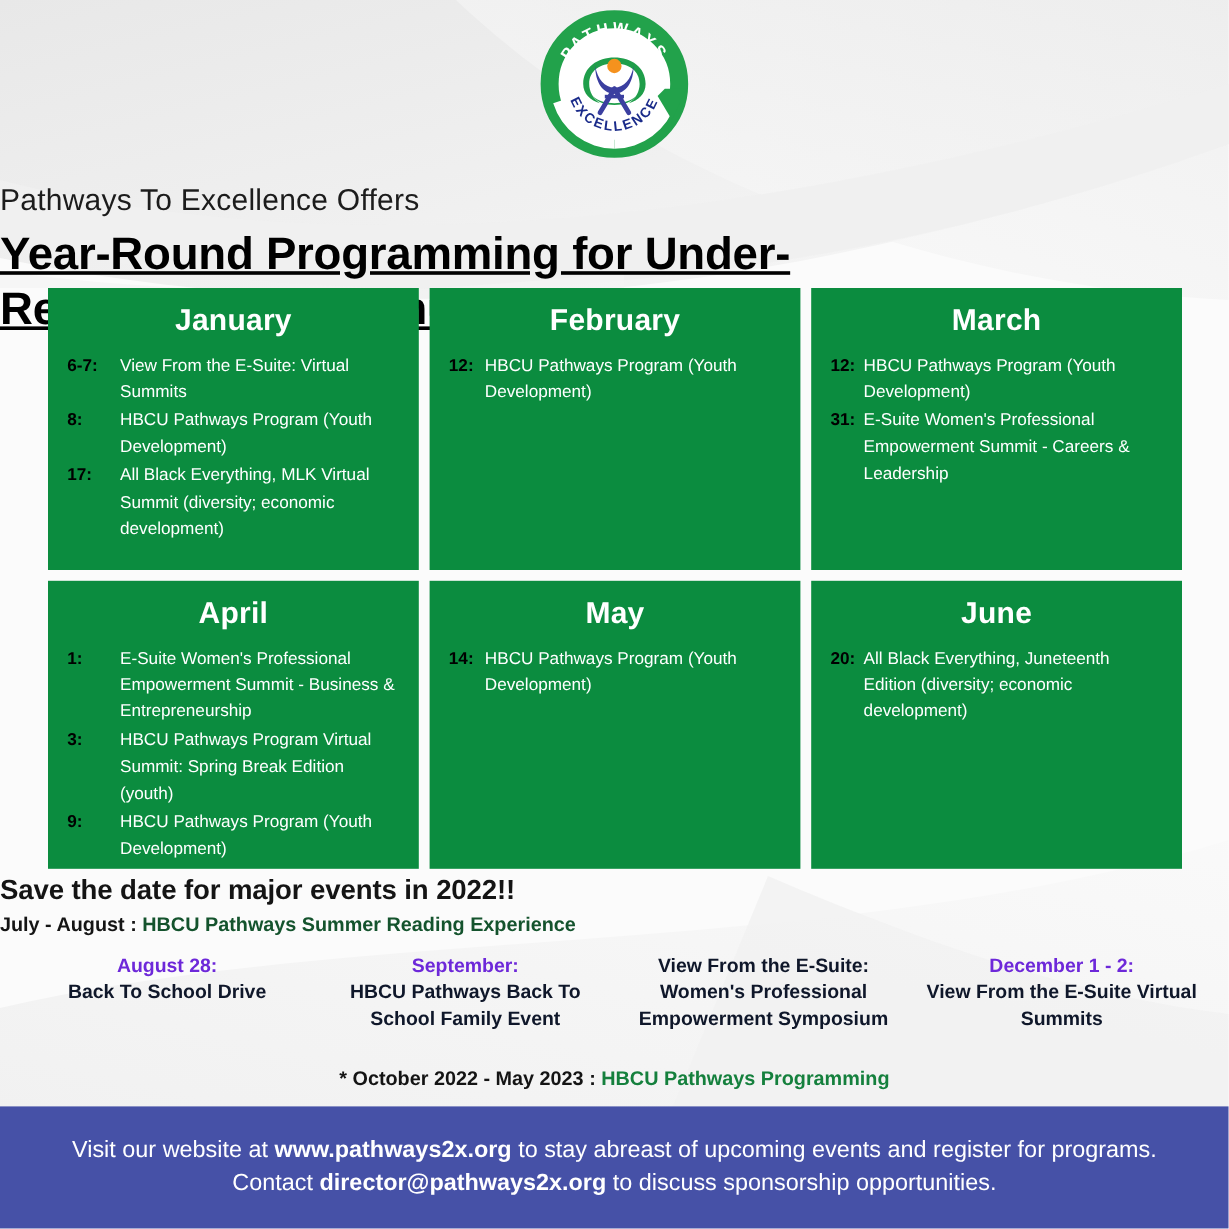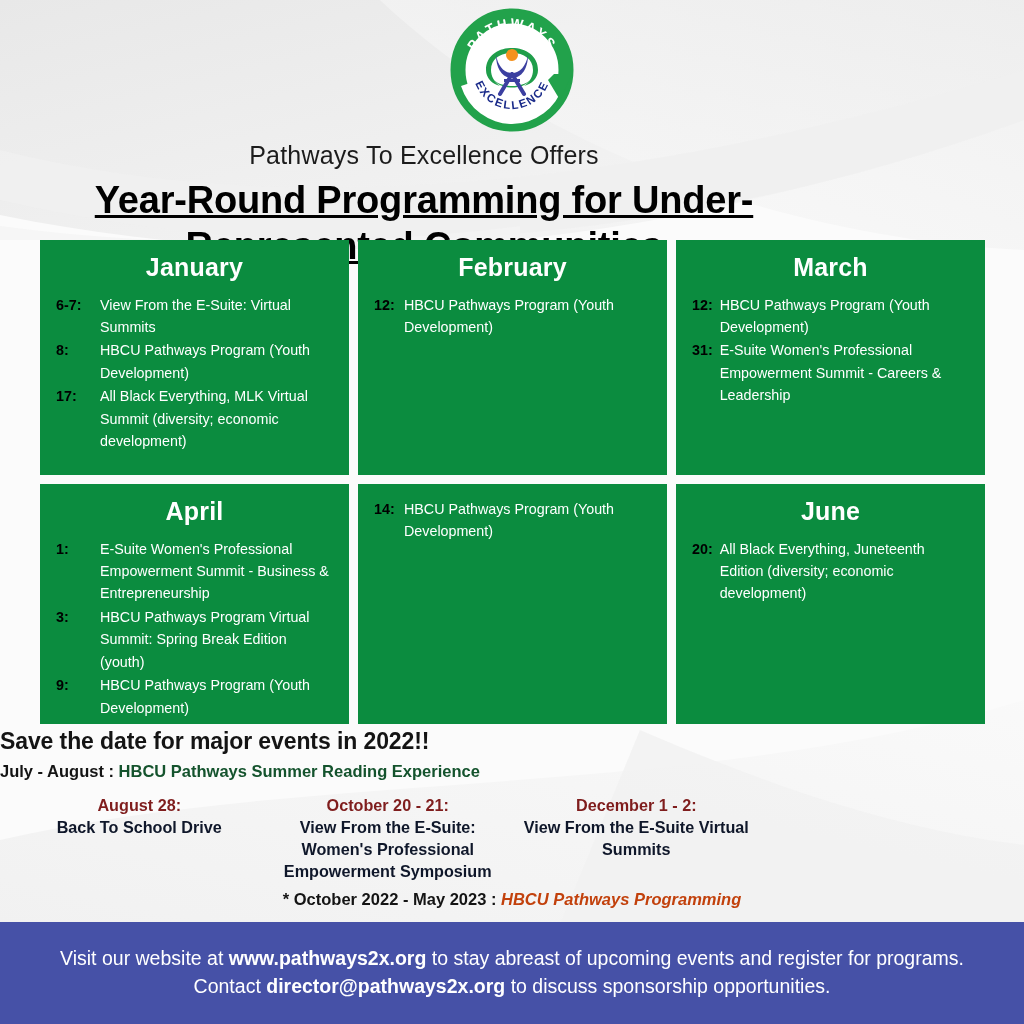--- a/index.html
+++ b/index.html
@@ -20,21 +20,21 @@
   .bg-layer svg { position:absolute; top:0; left:0; }
 
   
   .logo-wrap {
     position: absolute; left: 50%; top: 8px;
     transform: translateX(-50%);
     width: 124px; height: 124px;
   }
 
   
-  .head-zone { position: absolute; top: 140px; left: 0; width: 848px; text-align: center; }
+  .head-zone { position: absolute; top: 152px; left: 0; width: 848px; }
   .sub-title {
     font-size: 25px; color: #1c1c1c; letter-spacing: .2px;
     font-weight: 400; line-height: 1.2;
   }
   .main-title {
     font-size: 38px; color: #000000; font-weight: bold;
     margin-top: 8px; letter-spacing: -.2px; line-height: 1.2; text-decoration: underline;
   }
 
   
@@ -80,29 +80,29 @@
   .save-sub { margin-top: 7px; font-size: 16.5px; font-weight: bold; color: #141414; }
   .save-sub .green { color: #14532d; }
 
   
   .cols {
     position: absolute; left: 18px; top: 795px; width: 988px;
     display: grid; grid-template-columns: 1fr 1fr 1fr 1fr;
     column-gap: 6px;
   }
   .col { text-align: center; }
-  .col-date { font-size: 16.2px; font-weight: bold; color: #7f1d1d; line-height: 1.35; }
+  .col-date { font-size: 16.2px; font-weight: bold; color: #6d28d9; line-height: 1.35; }
   .col-name { font-size: 16.2px; font-weight: bold; color: #0f172a; line-height: 1.35; }
 
   
   .aster {
     position: absolute; left: 0; top: 890px; width: 1024px; text-align: center;
     font-size: 16.5px; font-weight: bold; color: #141414;
   }
-  .aster .green { color: #c2410c; font-style: italic; }
+  .aster .green { color: #15803d; }
 
   
   .footer {
     position: absolute; left: 0; bottom: 0; width: 1024px; height: 102px;
     background: #4651a7; color: #ffffff;
     display: flex; flex-direction: column; align-items: center; justify-content: center;
     text-align: center; padding: 0 28px;
   }
   .foot-line { font-size: 19.5px; line-height: 1.42; }
   .foot-line b { font-weight: bold; }
@@ -237,20 +237,21 @@
           <span class="ev-text">HBCU Pathways Program Virtual Summit: Spring Break Edition (youth)</span>
         </div>
         <div class="ev">
           <span class="ev-date w-wide">9:</span>
           <span class="ev-text">HBCU Pathways Program (Youth Development)</span>
         </div>
       </div>
     </div>
 
     <div class="card pad-l">
+      <div class="card-title">May</div>
       <div class="ev-list">
         <div class="ev">
           <span class="ev-date w-mid">14:</span>
           <span class="ev-text">HBCU Pathways Program (Youth Development)</span>
         </div>
       </div>
     </div>
 
     <div class="card pad-l">
       <div class="card-title">June</div>
@@ -270,21 +271,24 @@
       <span>July - August : </span><span class="green">HBCU Pathways Summer Reading Experience</span>
     </div>
   </div>
 
   <div class="cols">
     <div class="col">
       <div class="col-date">August 28:</div>
       <div class="col-name">Back To School Drive</div>
     </div>
     <div class="col">
-      <div class="col-date">October 20 - 21:</div>
+      <div class="col-date">September:</div>
+      <div class="col-name">HBCU Pathways Back To School Family Event</div>
+    </div>
+    <div class="col">
       <div class="col-name">View From the E-Suite: Women's Professional Empowerment Symposium</div>
     </div>
     <div class="col">
       <div class="col-date">December 1 - 2:</div>
       <div class="col-name">View From the E-Suite Virtual Summits</div>
     </div>
   </div>
 
   <div class="aster">
     <span>* October 2022 - May 2023 : </span><span class="green">HBCU Pathways Programming</span>

